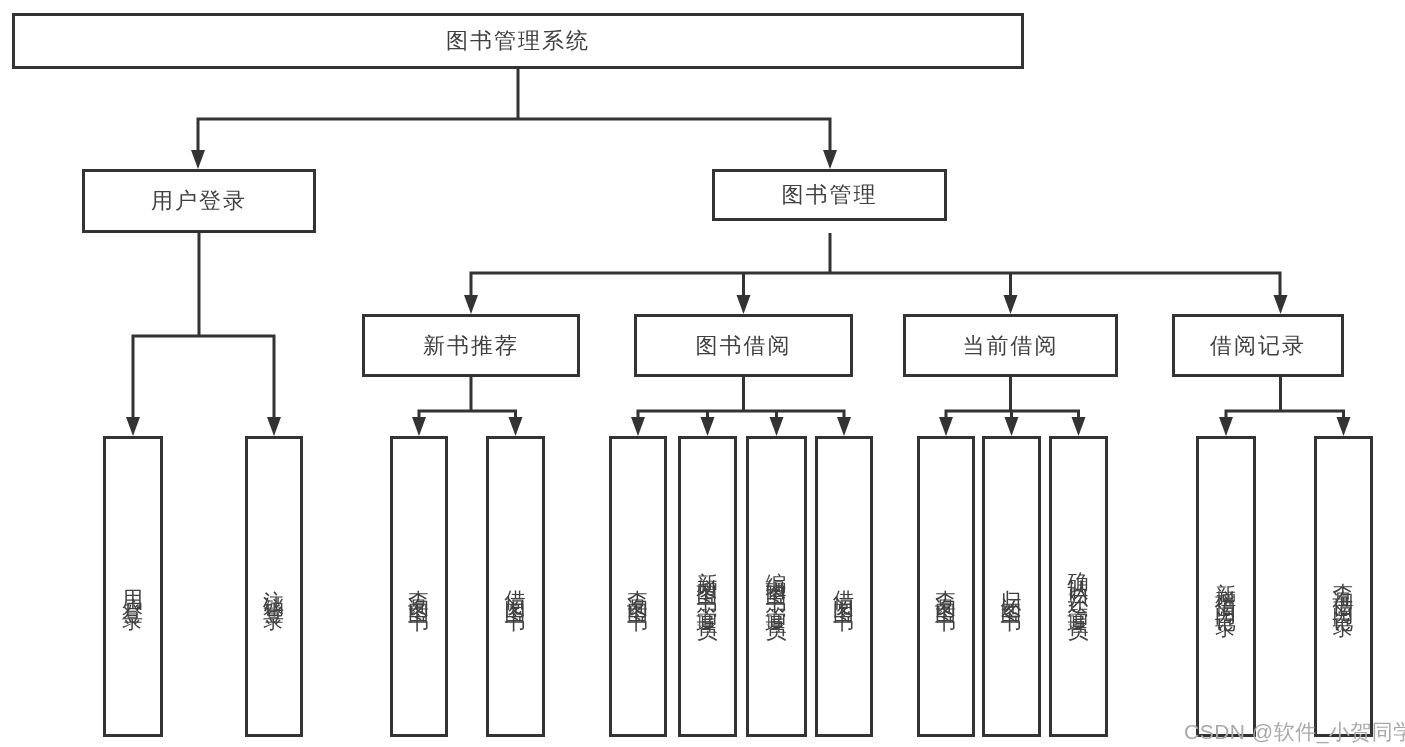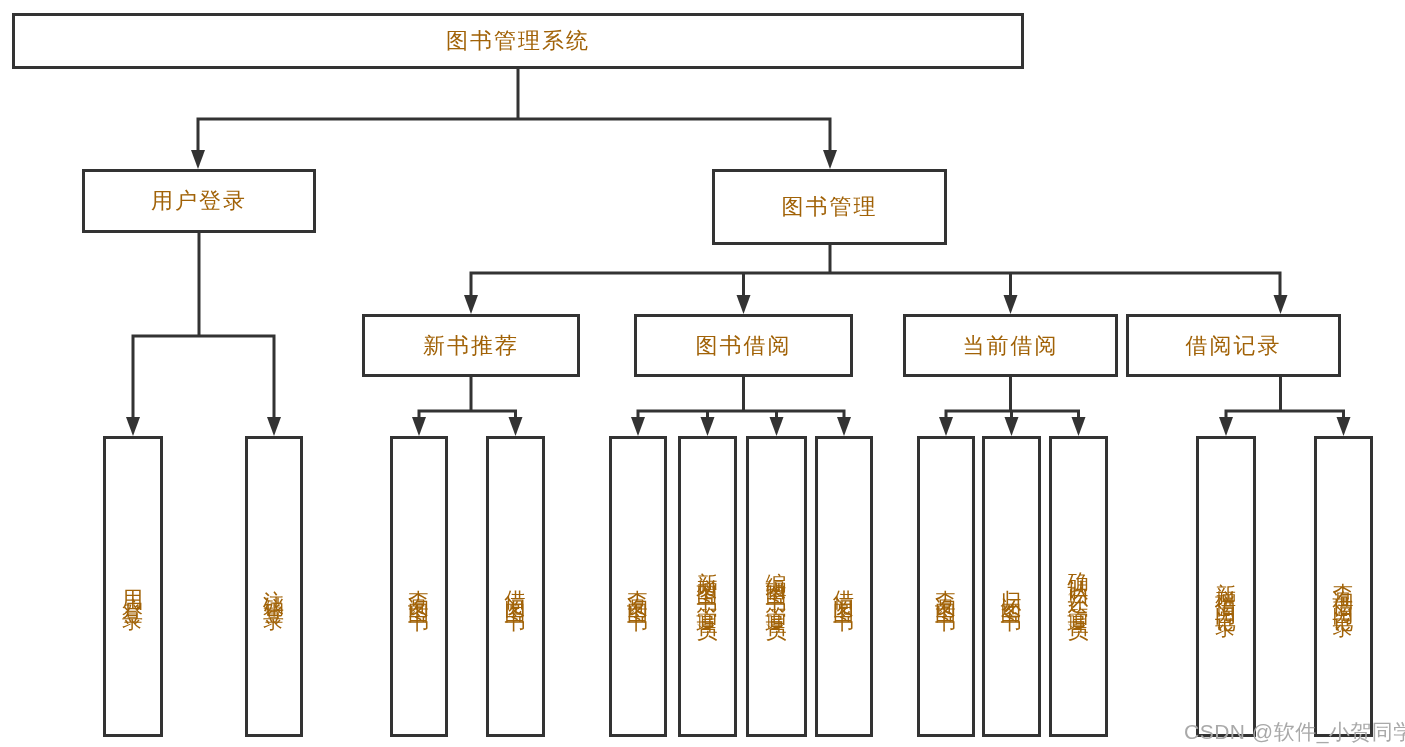--- a/index.html
+++ b/index.html
@@ -15,21 +15,21 @@
     position:absolute;
     box-sizing:border-box;
     background:#ffffff;
     border:3px solid #333333;
     display:flex;align-items:center;justify-content:center;
     color:#262626;
   }
   .node .lbl{
     font-size:22px;
     letter-spacing:2px;
-    color:#a16207;
+    color:#404040;
     white-space:nowrap;
   }
   .vnode .lbl{
     writing-mode:vertical-rl;
     text-orientation:upright;
     font-size:21px;
     letter-spacing:7px;
     line-height:1;
     white-space:nowrap;
   }
@@ -106,34 +106,34 @@
     </g>
   </svg>
 
   <div class="node" style="left:12px;top:13px;width:1012px;height:56px;">
     <span class="lbl">图书管理系统</span>
   </div>
 
   <div class="node" style="left:82px;top:169px;width:234px;height:64px;">
     <span class="lbl">用户登录</span>
   </div>
-  <div class="node" style="left:712px;top:169px;width:235px;height:76px;">
+  <div class="node" style="left:712px;top:169px;width:235px;height:52px;">
     <span class="lbl">图书管理</span>
   </div>
 
   <div class="node" style="left:362px;top:314px;width:218px;height:63px;">
     <span class="lbl">新书推荐</span>
   </div>
   <div class="node" style="left:903px;top:314px;width:215px;height:63px;">
     <span class="lbl">当前借阅</span>
   </div>
   <div class="node" style="left:634px;top:314px;width:219px;height:63px;">
     <span class="lbl">图书借阅</span>
   </div>
-  <div class="node" style="left:1126px;top:314px;width:215px;height:63px;">
+  <div class="node" style="left:1172px;top:314px;width:172px;height:63px;">
     <span class="lbl">借阅记录</span>
   </div>
 
   <div class="node vnode" style="left:103px;top:436px;width:60px;height:301px;">
     <span class="lbl">用户登录</span>
   </div>
   <div class="node vnode" style="left:245px;top:436px;width:58px;height:301px;">
     <span class="lbl">注销登录</span>
   </div>
 

